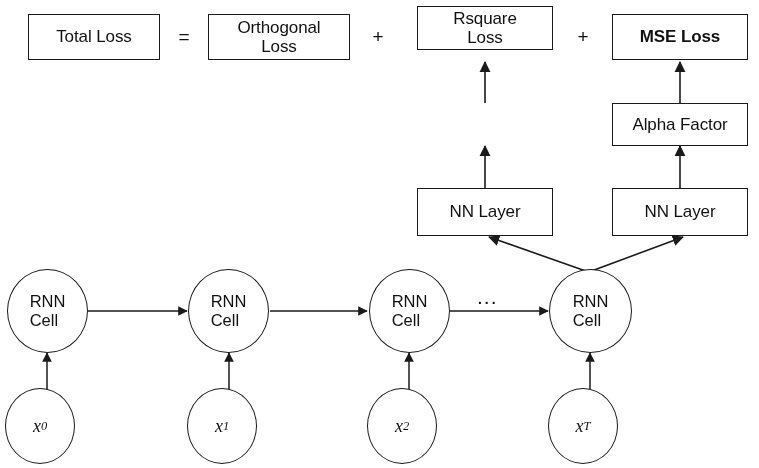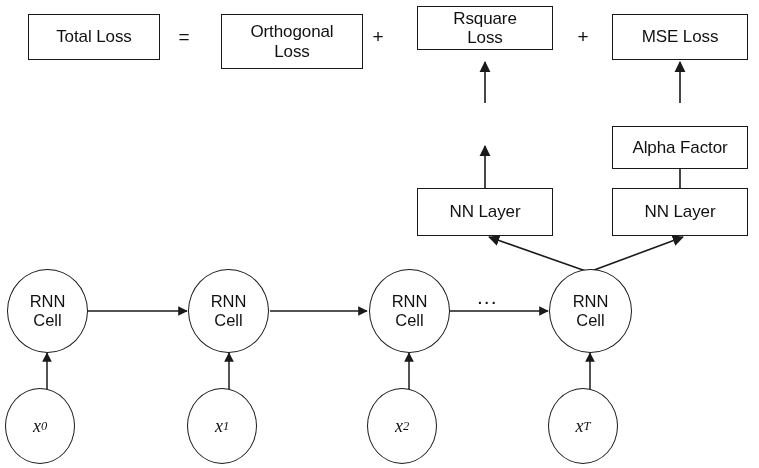--- a/index.html
+++ b/index.html
@@ -51,21 +51,21 @@
   
   .circ {
     position: absolute;
     box-sizing: border-box;
     border: 1.5px solid #1a1a1a;
     border-radius: 50%;
     background: #ffffff;
     display: flex;
     align-items: center;
     justify-content: center;
-    text-align: center;
+    text-align: left;
     color: #111111;
     font-family: "Liberation Sans", sans-serif;
     font-size: 16.5px;
     line-height: 1.14;
     white-space: pre-line;
     z-index: 3;
   }
   .circ.input {
     font-family: "Liberation Serif", serif;
     font-style: italic;
@@ -131,34 +131,34 @@
     <line x1="47" y1="390" x2="47" y2="353" stroke="#1a1a1a" stroke-width="1.5" marker-end="url(#arrowThin)"></line>
     <line x1="229" y1="390" x2="229" y2="353" stroke="#1a1a1a" stroke-width="1.5" marker-end="url(#arrowThin)"></line>
     <line x1="409" y1="390" x2="409" y2="353" stroke="#1a1a1a" stroke-width="1.5" marker-end="url(#arrowThin)"></line>
     <line x1="590" y1="390" x2="590" y2="353" stroke="#1a1a1a" stroke-width="1.5" marker-end="url(#arrowThin)"></line>
   </svg>
 
   <div class="box" style="left:28px; top:14px; width:132px; height:46px;">Total Loss</div>
 
   <div class="op" style="left:170px; top:26px; width:28px; height:22px;">=</div>
 
-  <div class="box" style="left:221px; top:14px; width:142px; height:55px;">Orthogonal
+  <div class="box" style="left:208px; top:14px; width:142px; height:46px;">Orthogonal
 Loss</div>
 
   <div class="op" style="left:365px; top:26px; width:26px; height:22px;">+</div>
 
   <div class="box" style="left:417px; top:6px; width:136px; height:44px;">Rsquare
 Loss</div>
 
   <div class="op" style="left:570px; top:26px; width:26px; height:22px;">+</div>
 
-  <div class="box" style="left:612px; top:14px; width:136px; height:46px;">MSE Loss</div>
+  <div class="box" style="left:612px; top:14px; width:136px; height:46px;font-weight:bold;">MSE Loss</div>
 
 
-  <div class="box" style="left:612px; top:103px; width:136px; height:43px;margin-top:23px;">Alpha Factor</div>
+  <div class="box" style="left:612px; top:103px; width:136px; height:43px;">Alpha Factor</div>
 
   <div class="box" style="left:417px; top:188px; width:136px; height:48px;">NN Layer</div>
 
   <div class="box" style="left:612px; top:188px; width:136px; height:48px;">NN Layer</div>
 
   <div class="circ" style="left:7px; top:269px; width:81px; height:84px;">RNN
 Cell</div>
 
   <div class="circ" style="left:188px; top:269px; width:81px; height:84px;">RNN
 Cell</div>

